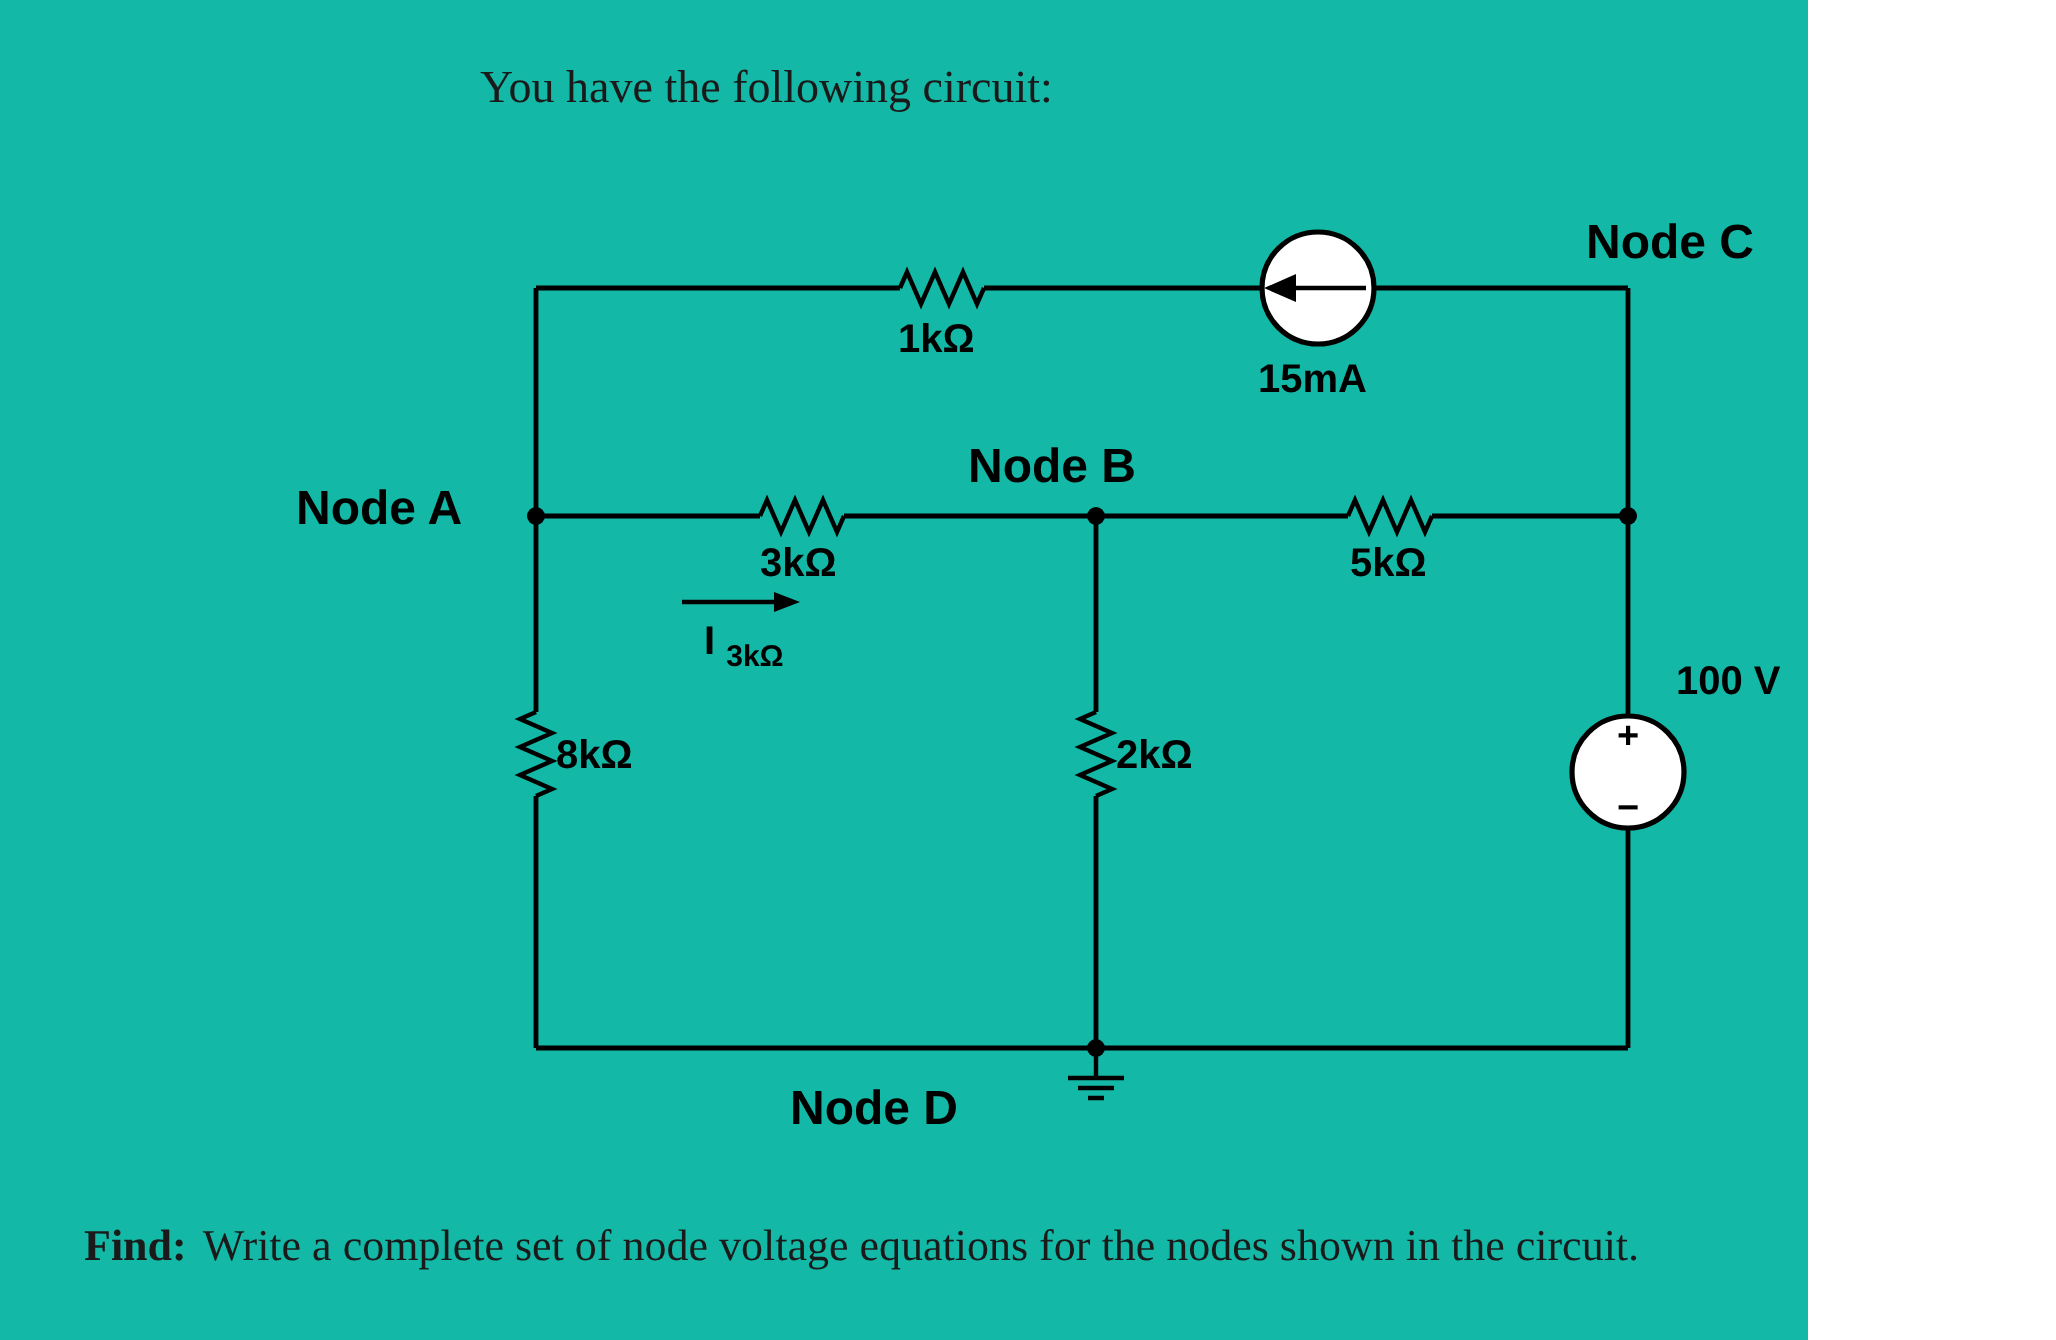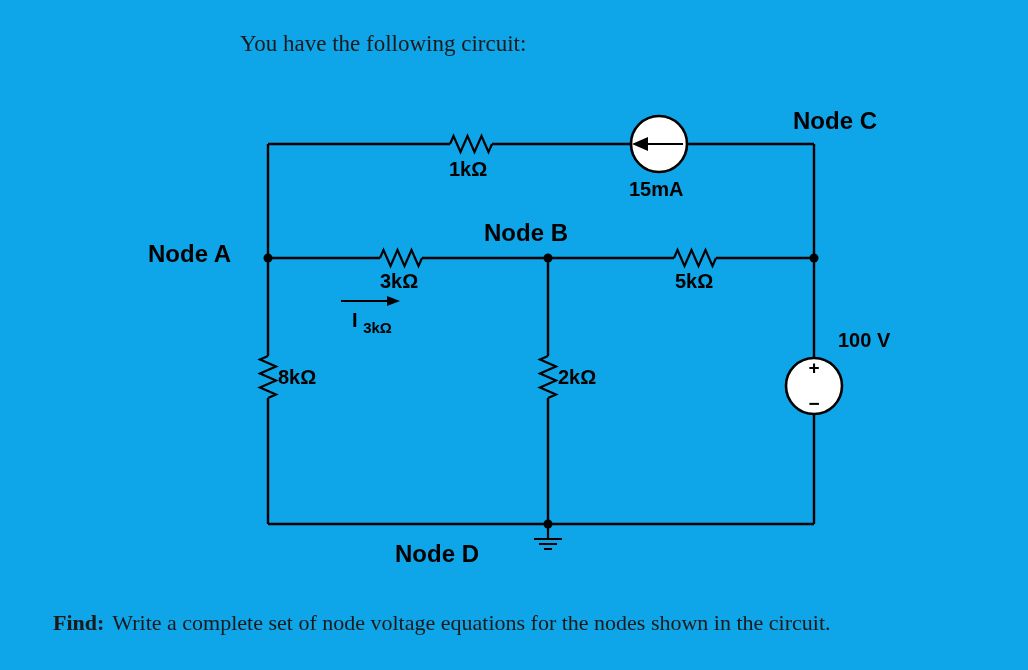--- a/index.html
+++ b/index.html
@@ -2,37 +2,37 @@
 <html><head>
 <meta charset="utf-8">
 <style>
   html, body {
     margin: 0;
     padding: 0;
     background: #ffffff;
   }
   .page {
     position: relative;
-    width: 1028px;
+    width: 904px;
     height: 670px;
-    background: #0ea5e9;
+    background: #14b8a6;
     font-family: "Liberation Serif", serif;
     overflow: hidden;
   }
   .title {
     position: absolute;
     left: 240px;
     top: 31px;
     font-size: 23px;
     color: #1a1a1a;
     white-space: nowrap;
   }
   .find-line {
     position: absolute;
-    left: 53px;
+    left: 42px;
     top: 610px;
     font-size: 22px;
     color: #1a1a1a;
     white-space: nowrap;
   }
   .find-label {
     font-weight: bold;
     margin-right: 8px;
   }
   svg.circuit {

